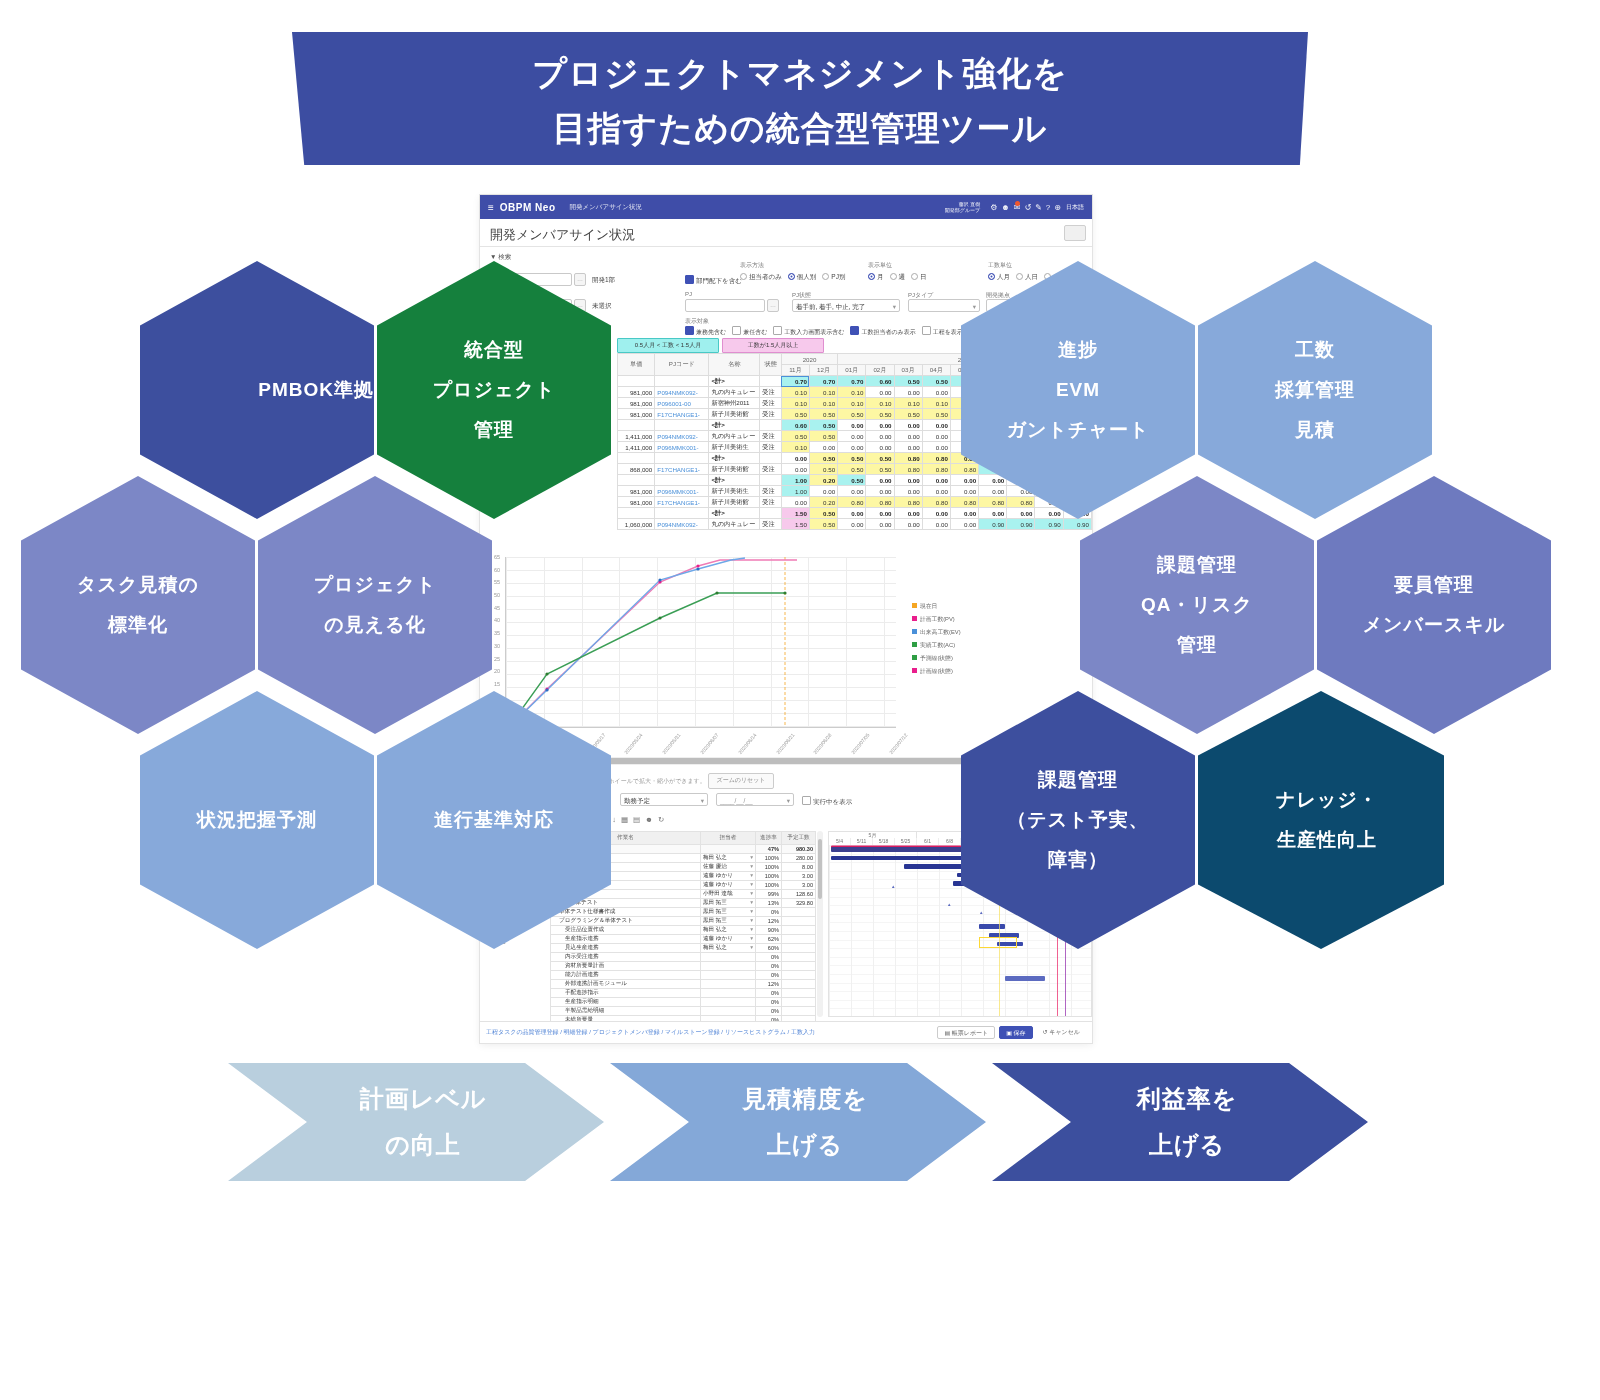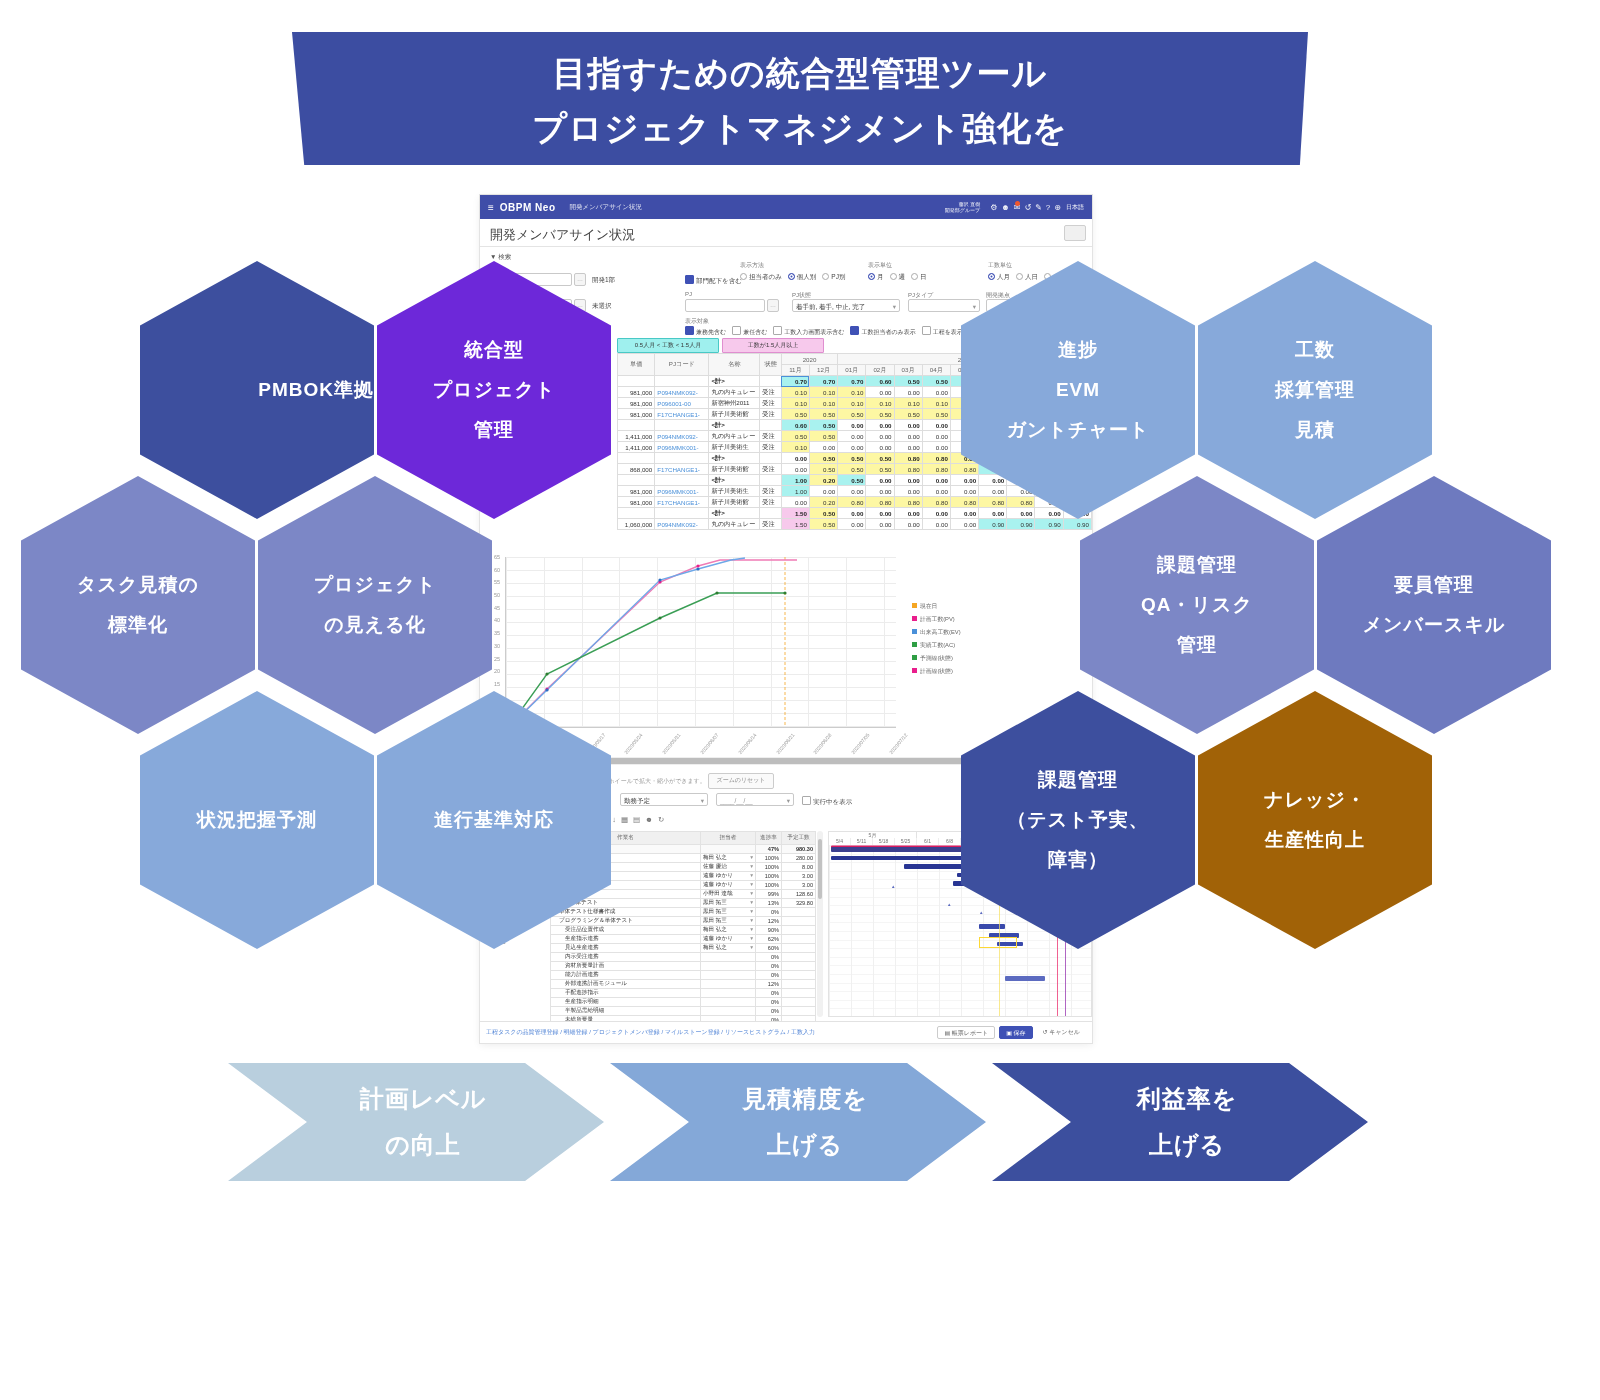--- a/index.html
+++ b/index.html
@@ -118,22 +118,22 @@
   .redbanner{position:absolute;left:228px;top:1237px;width:1146px;height:96px;background:#f4585c;z-index:2;
              clip-path:polygon(0 0,96.2% 0,100% 50%,96.2% 100%,0 100%);color:#fff;font-weight:bold;font-size:33px;
              display:flex;align-items:center;justify-content:center;letter-spacing:2px;}
 </style>
 </head>
 <body>
 
 <div class="stage">
 
   <div class="banner">
+    <div>プロジェクトマネジメント強化を</div>
     <div>目指すための統合型管理ツール</div>
-    <div>プロジェクトマネジメント強化を</div>
   </div>
 
   <div class="app">
     <div class="appbar">
       <span class="burger">≡</span>
       <span class="brand">OBPM Neo</span>
       <span class="navtab">開発メンバアサイン状況</span>
       <span class="spacer"></span>
       <span class="userblock">
         <div>藤沢 直樹</div>
@@ -754,21 +754,21 @@
       <div class="xlab" style="left: 361.2px; top: 537px; position: absolute;">2020/07/05</div>
       <div class="xlab" style="left: 399px; top: 537px; position: absolute;">2020/07/12</div>
     </div>
 
   <div id="hexes">
       <div class="hex" style="left: 140px; top: 261px; background: rgb(61, 79, 158); justify-content: flex-end;">
         <div class="hex-label">
           <div class="hex-line">PMBOK準拠</div>
         </div>
       </div>
-      <div class="hex" style="left: 377px; top: 261px; background: #6d28d9;">
+      <div class="hex" style="left: 377px; top: 261px; background: #15803d;">
         <div class="hex-label">
           <div class="hex-line">統合型</div>
           <div class="hex-line">プロジェクト</div>
           <div class="hex-line">管理</div>
         </div>
       </div>
       <div class="hex" style="left: 21px; top: 476px; background: rgb(124, 135, 198);">
         <div class="hex-label">
           <div class="hex-line">タスク見積の</div>
           <div class="hex-line">標準化</div>
@@ -817,21 +817,21 @@
           <div class="hex-line">メンバースキル</div>
         </div>
       </div>
       <div class="hex" style="left: 961px; top: 691px; background: rgb(61, 79, 158);">
         <div class="hex-label">
           <div class="hex-line">課題管理</div>
           <div class="hex-line">（テスト予実、</div>
           <div class="hex-line">障害）</div>
         </div>
       </div>
-      <div class="hex" style="left: 1198px; top: 691px; background: #a16207;">
+      <div class="hex" style="left: 1198px; top: 691px; background: #0c4a6e; padding-left: 12px;">
         <div class="hex-label">
           <div class="hex-line">ナレッジ・</div>
           <div class="hex-line">生産性向上</div>
         </div>
       </div>
     </div>
 
   <div class="chevrons" id="chevrons">
       <div class="chev" style="background: rgb(185, 207, 222);">
         <div>計画レベル</div>

